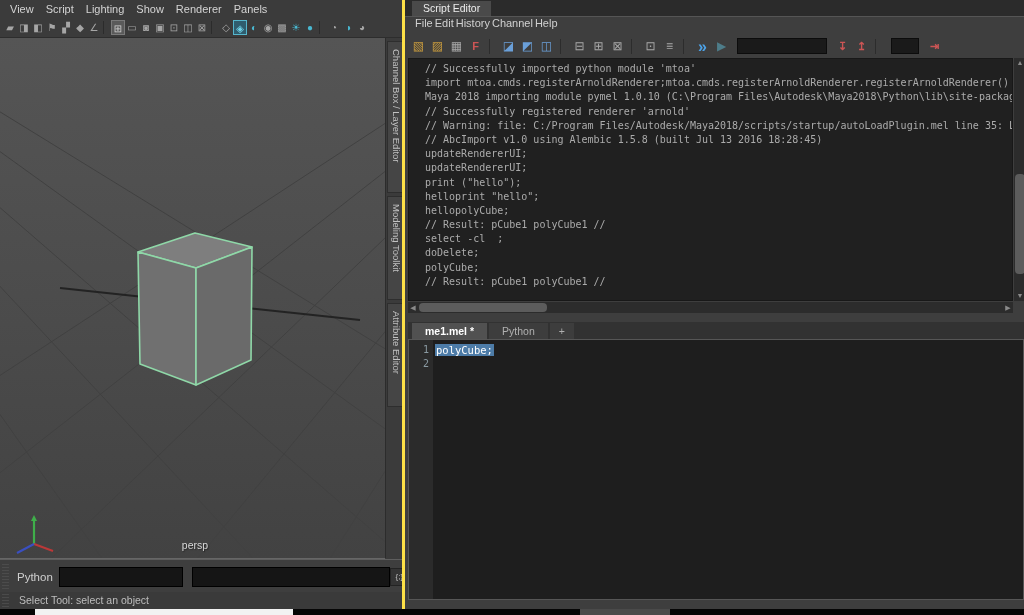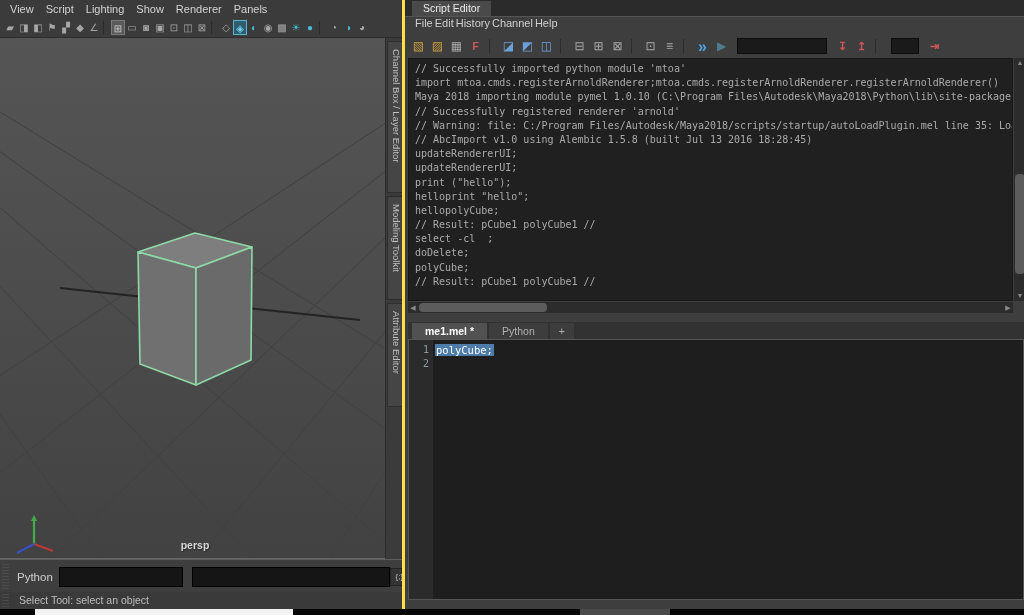--- a/index.html
+++ b/index.html
@@ -15,21 +15,21 @@
   .vp-icon{width:14px;height:15px;font-size:10px;line-height:15px;text-align:center;color:#a6a6a6;flex:none}
   .vp-icon.sep{width:5px;height:13px;border-left:1px solid #2b2b2b;margin:0 2px;color:transparent}
   .vp-icon.sel-light{background:#5a5a5a;border:1px solid #7a7a7a;box-sizing:border-box;color:#cfcfcf}
   .vp-icon.sel-teal{background:#2f5d6e;border:1px solid #55b6cd;box-sizing:border-box;color:#6fd2e8}
   .vp-icon.c-teal{color:#49b8d1}
 
   .view3d{position:absolute;left:0;top:38px;width:385px;height:520px;
           background:linear-gradient(#555 0%,#4b4b4b 55%,#424242 100%);border-bottom:1px solid #666}
   .view3d svg{position:absolute;left:0;top:0}
   .persp-label{position:absolute;left:150px;top:501px;width:90px;text-align:center;
-               font-size:10.5px;font-weight:bold;color:#d8d8d8;text-shadow:1px 1px 1px #272727}
+               font-size:10.5px;font-weight:normal;color:#d8d8d8;text-shadow:1px 1px 1px #272727}
 
   .sidebar{position:absolute;left:385px;top:38px;width:17px;height:520px;background:#3b3b3b;border-left:1px solid #2c2c2c}
   .side-tab{writing-mode:vertical-rl;font-size:9.5px;color:#c2c2c2;background:#454545;
             border:1px solid #2e2e2e;border-right:none;box-sizing:border-box;width:16px;
             margin:3px 0 0 1px;padding:7px 1px;overflow:hidden;white-space:nowrap}
   .side-tab.t1{height:152px}.side-tab.t2{height:104px}.side-tab.t3{height:104px}
 
   
   .cmdline{position:absolute;left:0;top:559px;width:402px;height:33px;background:#3e3e3e;
            border-top:1px solid #5e5e5e;display:flex;align-items:center}
@@ -61,21 +61,21 @@
   .tb-icon.c-blue{color:#6a9fd8}
   .tb-icon.c-red{color:#cc5555;font-weight:bold;font-size:11px}
   .tb-icon.c-exec{color:#4da3e8;font-size:16px;font-weight:bold}
   .tb-icon.c-dim{color:#4e7d8a}
   .tb-icon.field-search{width:88px;height:14px;background:#1a1a1a;border:1px solid #0c0c0c;margin:0 5px}
   .tb-icon.field-goto{width:26px;height:14px;background:#1a1a1a;border:1px solid #0c0c0c;margin:0 5px}
 
   .se-output{position:absolute;left:3px;top:58px;width:605px;height:243px;background:#202020;
              border:1px solid #181818;box-sizing:border-box;overflow:hidden;
              font-family:"DejaVu Sans Mono",monospace;font-size:10px;line-height:14.2px;
-             color:#ababab;padding:3px 0 0 6px}
+             color:#ababab;padding:3px 0 0 16px}
   .output-line{white-space:pre;height:14.2px}
 
   .se-vscroll{position:absolute;left:609px;top:58px;width:12px;height:243px;background:#2c2c2c}
   .se-vscroll .arr{height:10px;font-size:7px;color:#8a8a8a;text-align:center;line-height:10px}
   .se-vscroll .arr.bottom{position:absolute;bottom:0;width:100%}
   .v-thumb{position:absolute;left:1px;top:116px;width:10px;height:100px;background:#5c5c5c;border-radius:4px}
   .se-hscroll{position:absolute;left:3px;top:302px;width:605px;height:11px;background:#2c2c2c}
   .se-hscroll .arr{position:absolute;top:0;width:10px;font-size:7px;color:#8a8a8a;line-height:11px;text-align:center}
   .se-hscroll .arr.right{right:0}
   .h-thumb{position:absolute;left:11px;top:1px;width:128px;height:9px;background:#5c5c5c;border-radius:4px}

